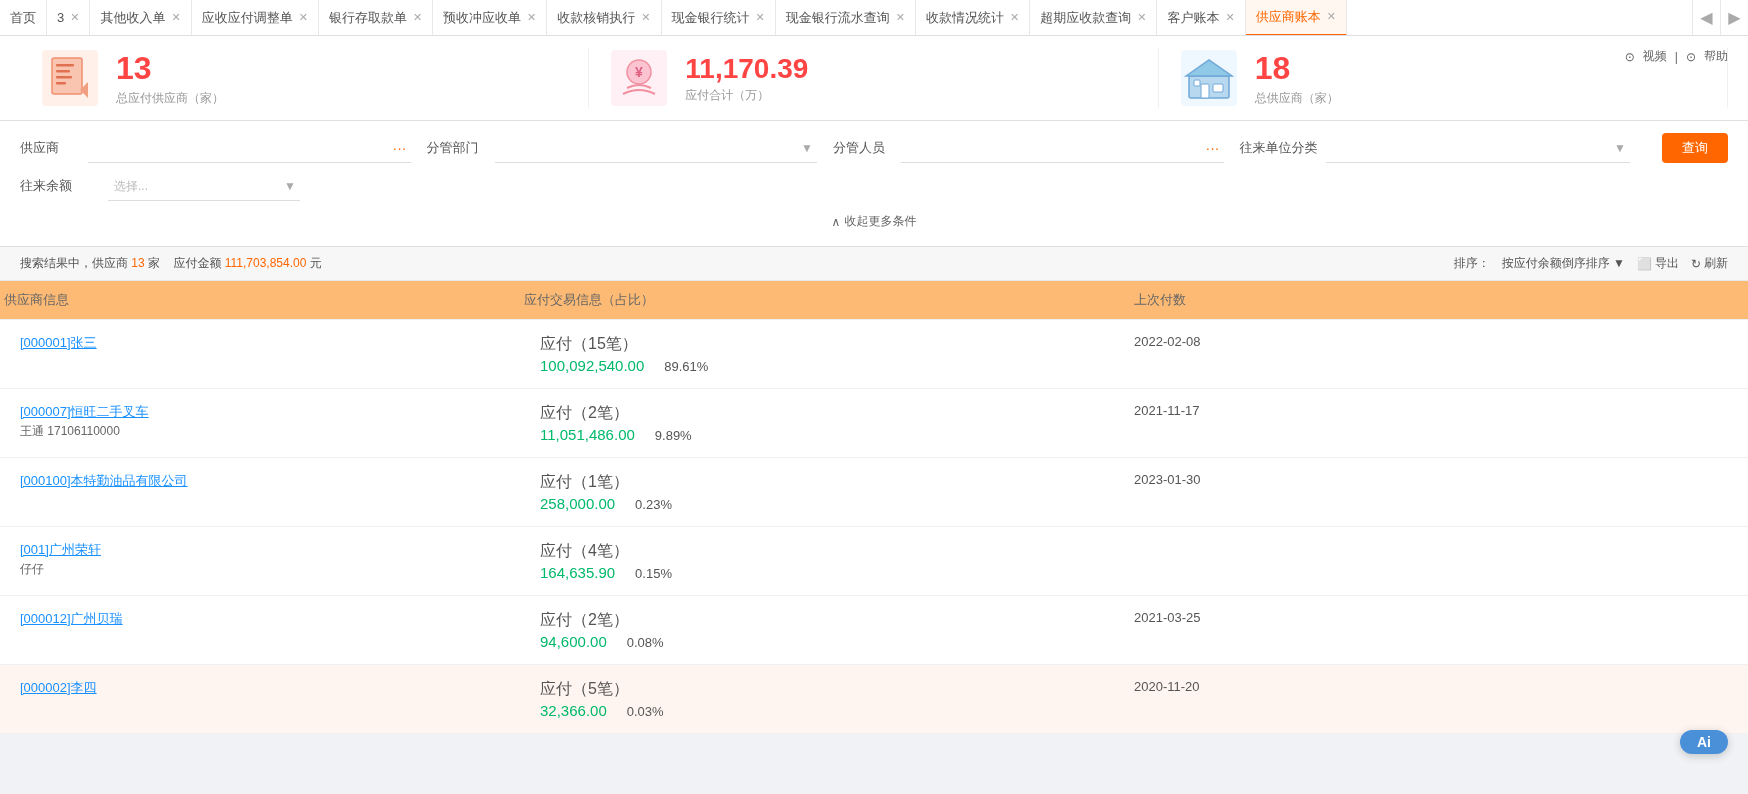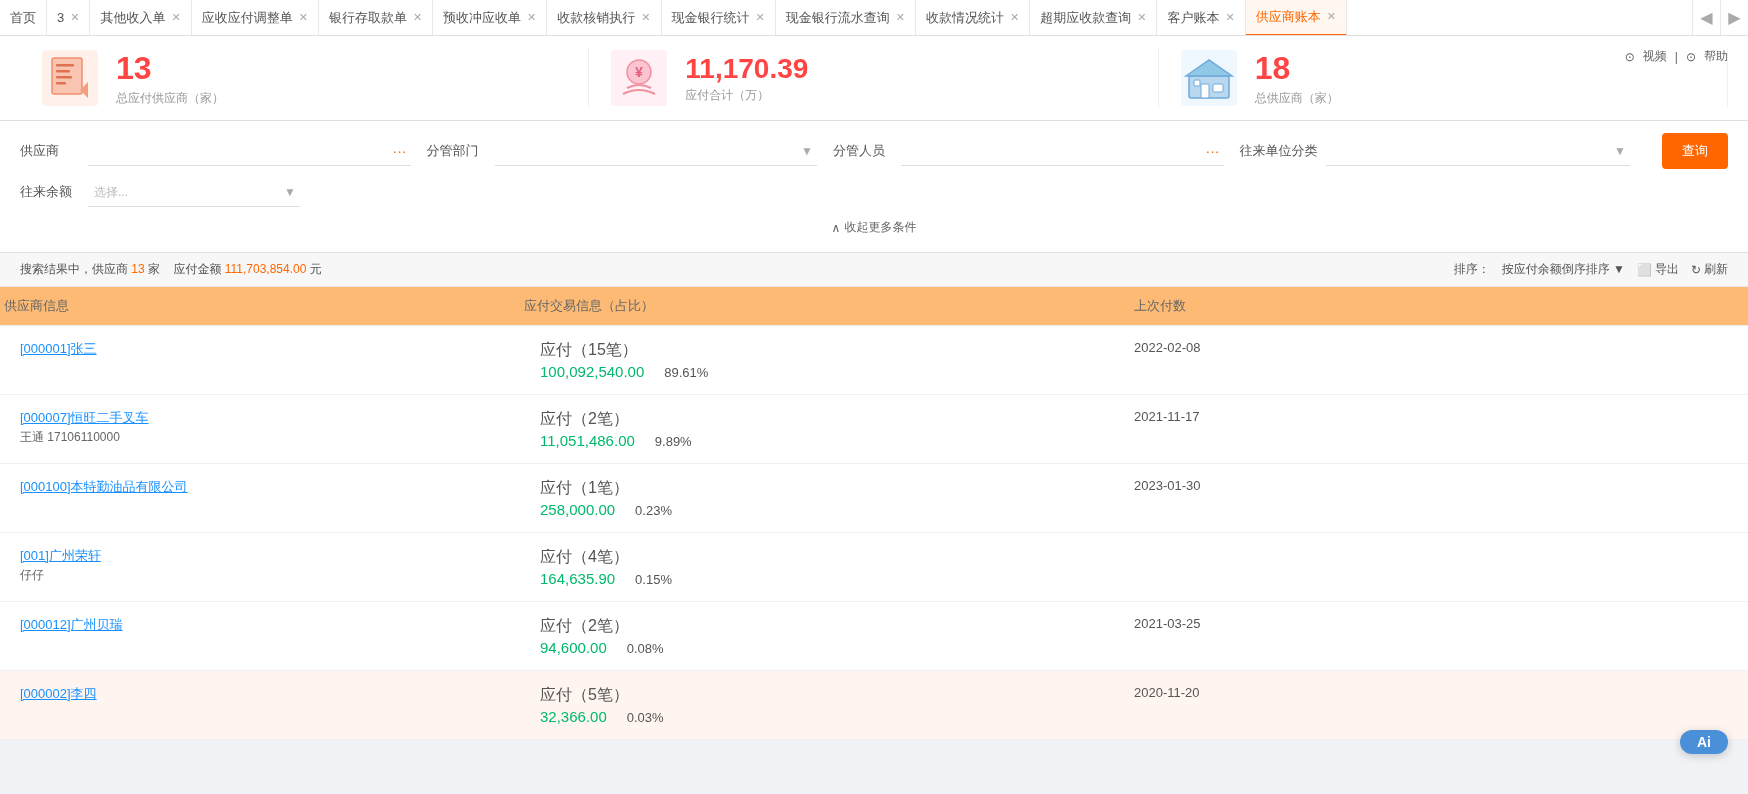--- a/index.html
+++ b/index.html
@@ -63,21 +63,21 @@
     }
     .filter-input-wrap .ellipsis-btn {
       position: absolute; right: 4px; color: #ff6600; font-size: 14px; cursor: pointer;
     }
     .filter-input-wrap .dropdown-btn {
       position: absolute; right: 4px; color: #aaa; font-size: 12px; cursor: pointer;
     }
     .search-btn {
       background: #ff6600; color: #fff; border: none; border-radius: 4px;
       padding: 6px 20px; font-size: 13px; cursor: pointer; white-space: nowrap;
-      margin-left: 16px; height: 36px; align-self: center;
+      margin-left: 16px; height: 30px; align-self: center;
     }
 
     .collapse-bar {
       text-align: center; padding: 4px 0; cursor: pointer; color: #666; font-size: 12px;
       display: flex; align-items: center; justify-content: center; gap: 4px;
     }
 
     
     .result-bar {
       background: #f7f7f7; padding: 8px 20px; display: flex; align-items: center;
@@ -268,21 +268,21 @@
       <span class="filter-label">往来单位分类</span>
       <div class="filter-input-wrap">
         <input class="filter-input" type="text" style="">
         <span class="dropdown-btn">▼</span>
       </div>
     </div>
     <button class="search-btn">查询</button>
   </div>
   <div class="filter-row">
 
-    <div class="filter-item" style="max-width:280px;">
+    <div class="filter-item" style="max-width:280px;gap:20px;">
       <span class="filter-label">往来余额</span>
       <div class="filter-input-wrap">
         <input class="filter-input" type="text" style="color: rgb(187, 187, 187);" placeholder="选择...">
         <span class="dropdown-btn">▼</span>
       </div>
     </div>
   </div>
 
   <div class="collapse-bar">
     <span>∧</span>

